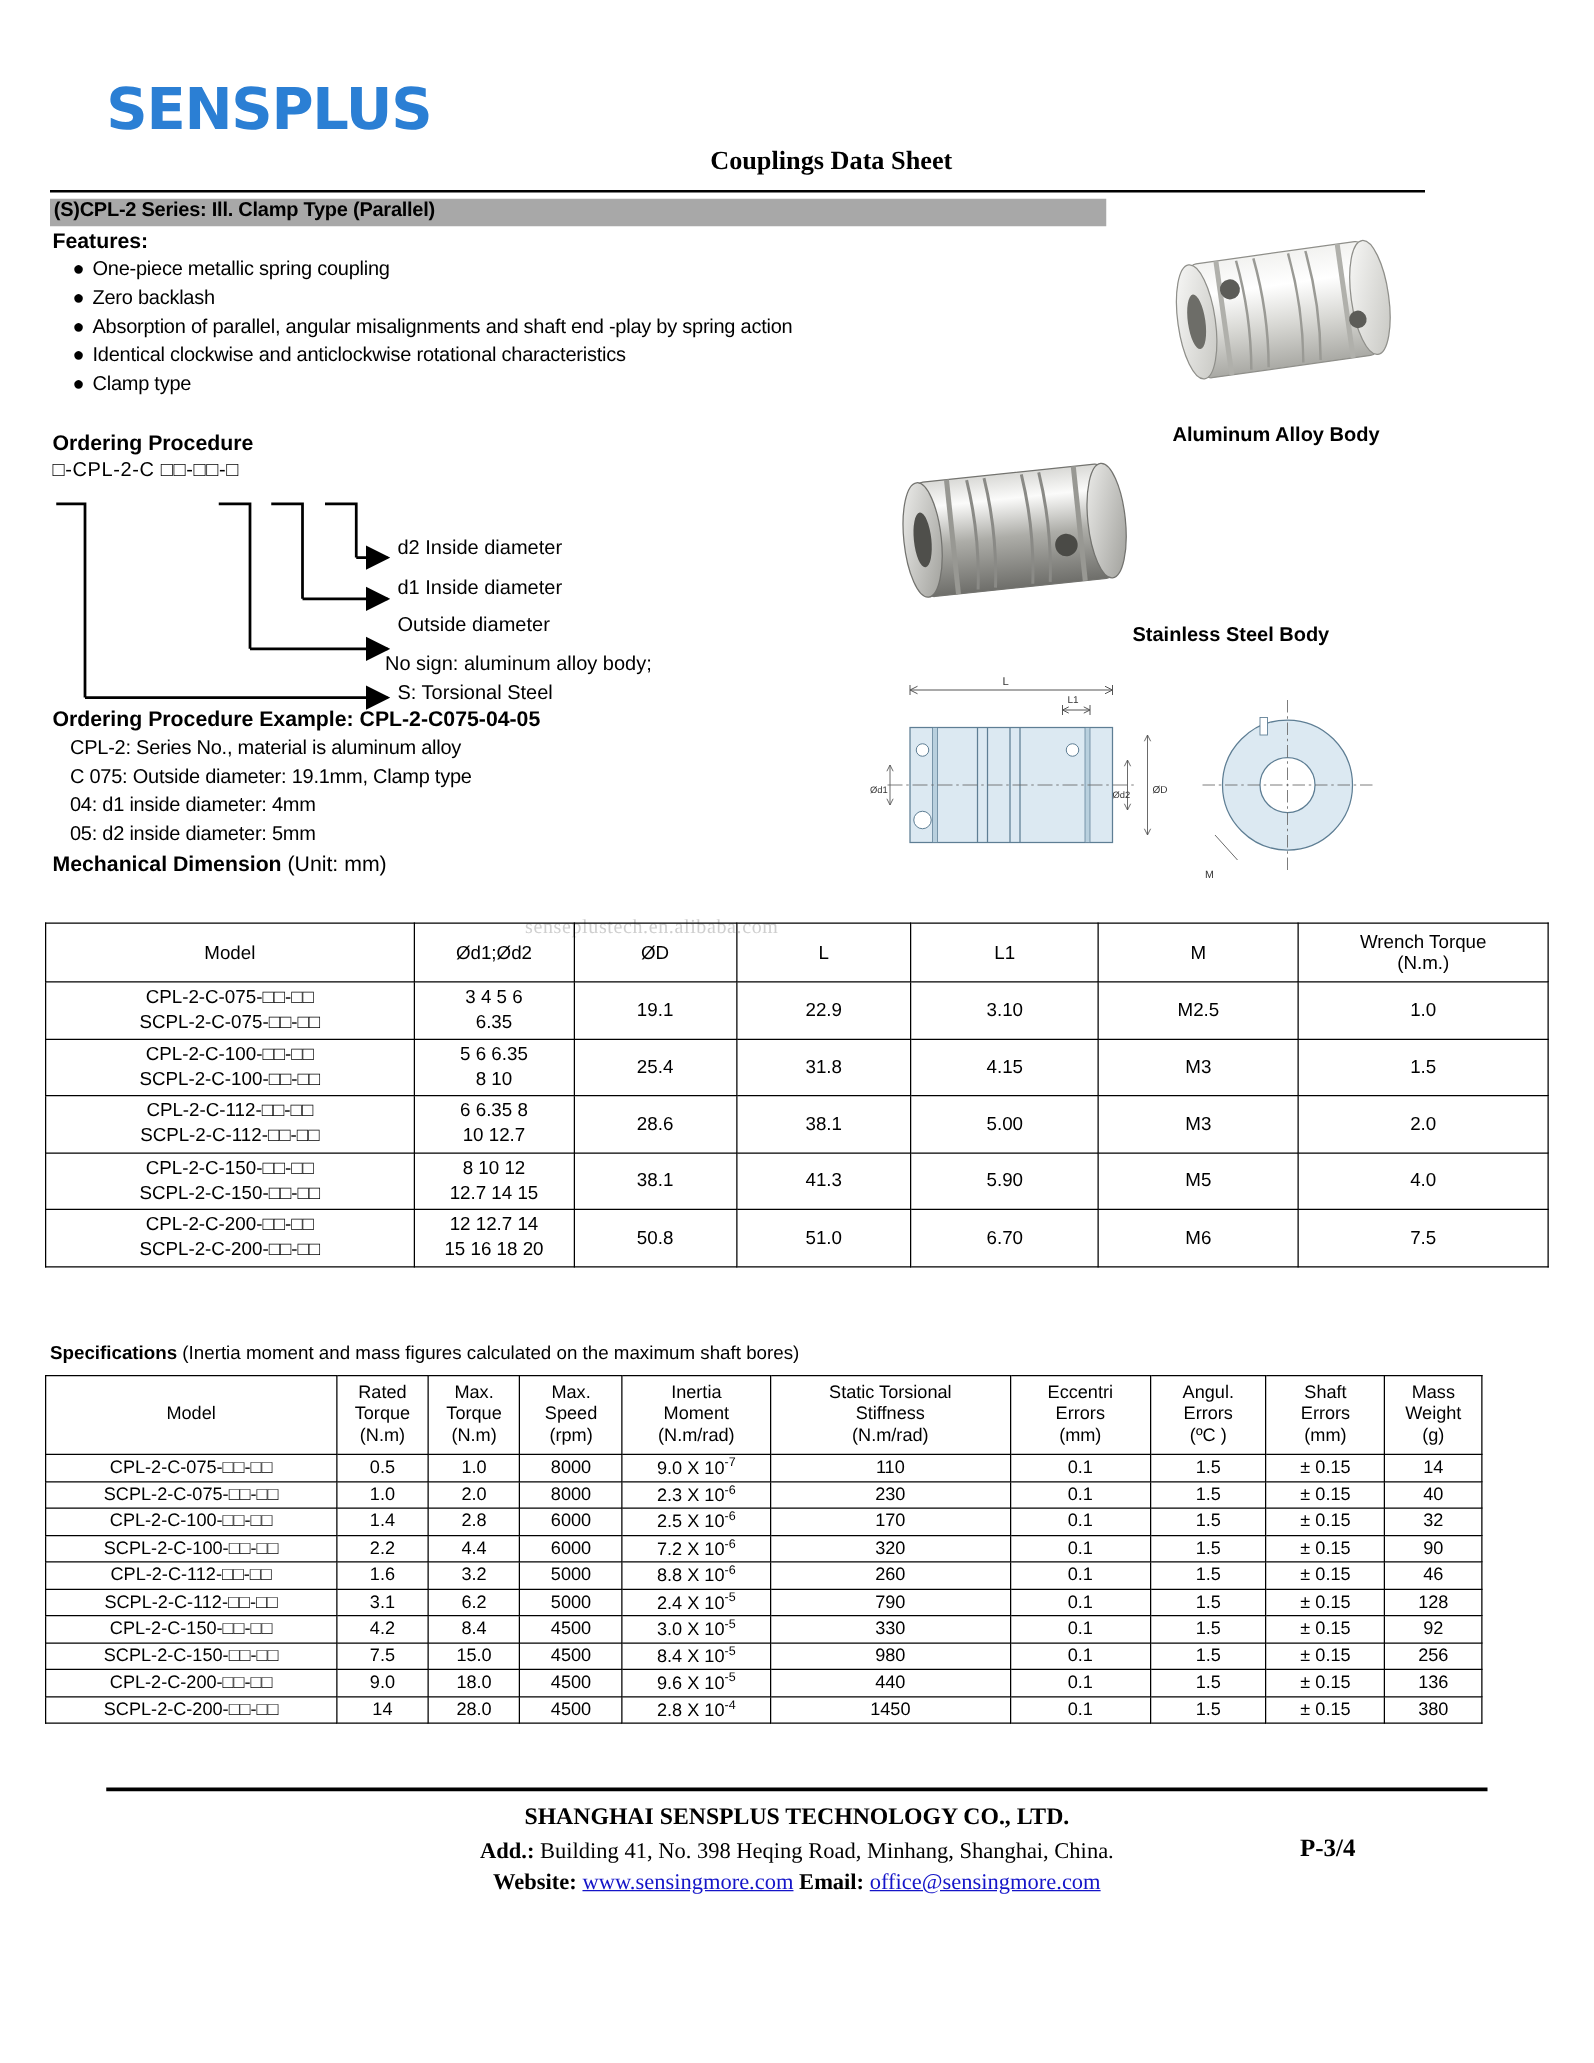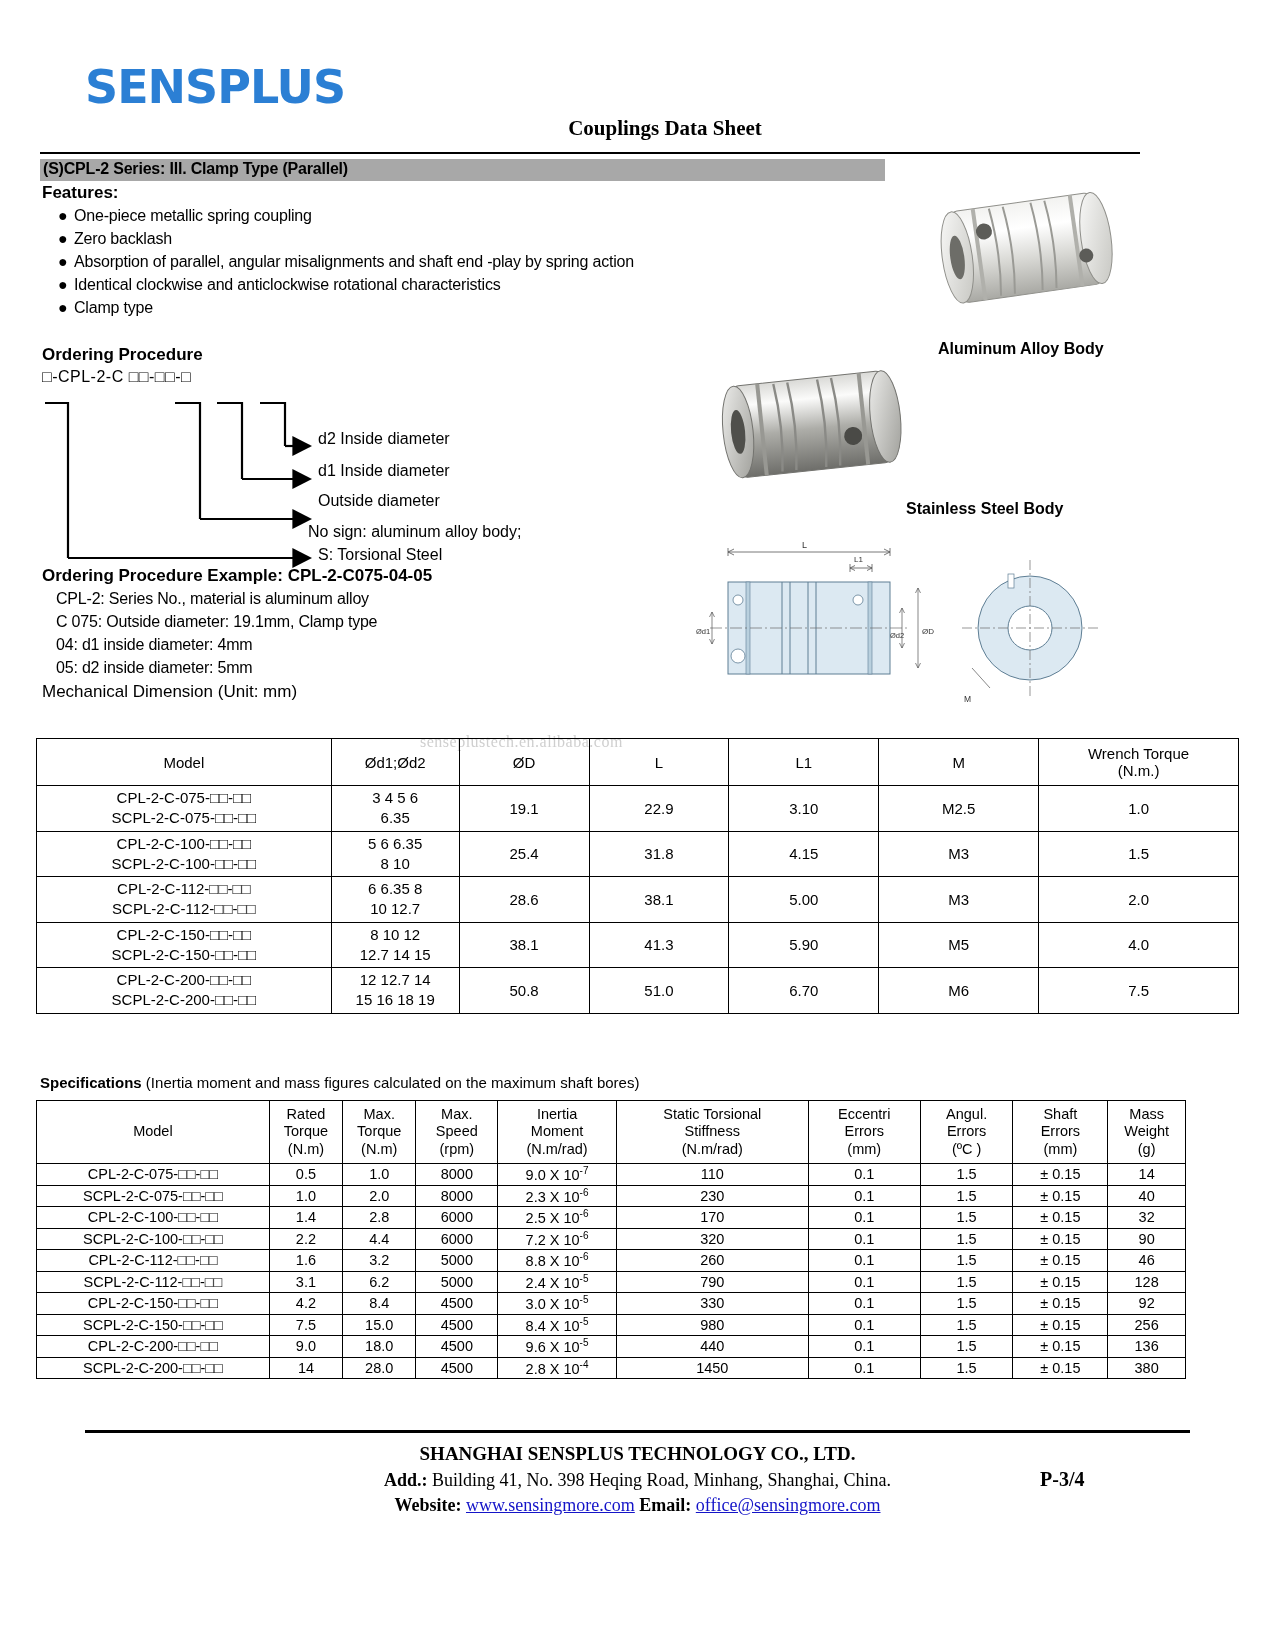--- a/index.html
+++ b/index.html
@@ -47,21 +47,21 @@
   .ord-title{position:absolute;left:42px;top:345px;font-size:17px;font-weight:bold;}
   .ord-code{position:absolute;left:42px;top:368px;font-size:16px;letter-spacing:0.5px;}
 
   .ord-diagram{position:absolute;left:42px;top:395px;width:600px;height:175px;}
   .ord-label{position:absolute;font-size:16px;white-space:nowrap;}
 
   .ord-ex-title{position:absolute;left:42px;top:566px;font-size:17px;font-weight:bold;}
   .ord-ex{position:absolute;font-size:16px;letter-spacing:-0.2px;}
 
   .mech-title{position:absolute;left:42px;top:682px;font-size:17px;}
-  .mech-title b{font-weight:normal;}
+  .mech-title b{font-weight:bold;}
 
   
   .photo-cap{position:absolute;font-size:16px;font-weight:bold;}
 
   .coupler{position:absolute;}
 
   
   table{border-collapse:collapse;position:absolute;font-size:15px;}
   table td,table th{
     border:1px solid #000;
@@ -396,21 +396,21 @@
         <td>4.0</td>
       </tr>
 
       <tr>
         <td class="model-cell">
           <div>CPL-2-C-200-□□-□□</div>
           <div>SCPL-2-C-200-□□-□□</div>
         </td>
         <td class="model-cell">
           <div>12 12.7 14</div>
-          <div>15 16 18 19</div>
+          <div>15 16 18 20</div>
         </td>
         <td>50.8</td>
         <td>51.0</td>
         <td>6.70</td>
         <td>M6</td>
         <td>7.5</td>
       </tr>
     </tbody>
   </table>
 

